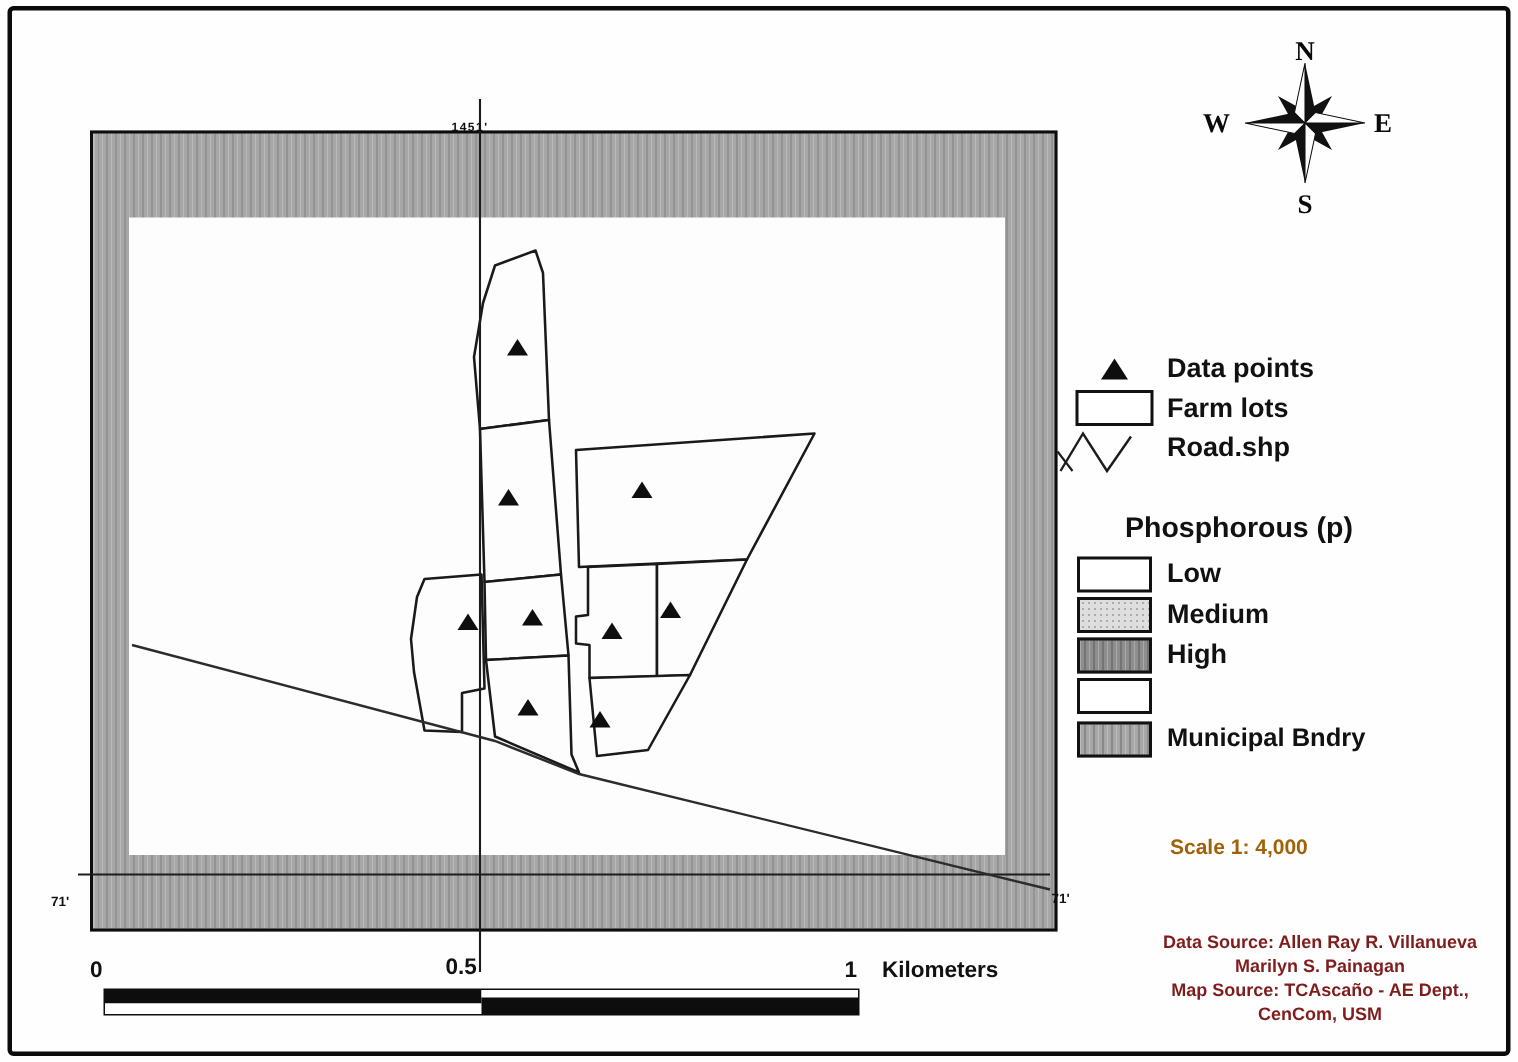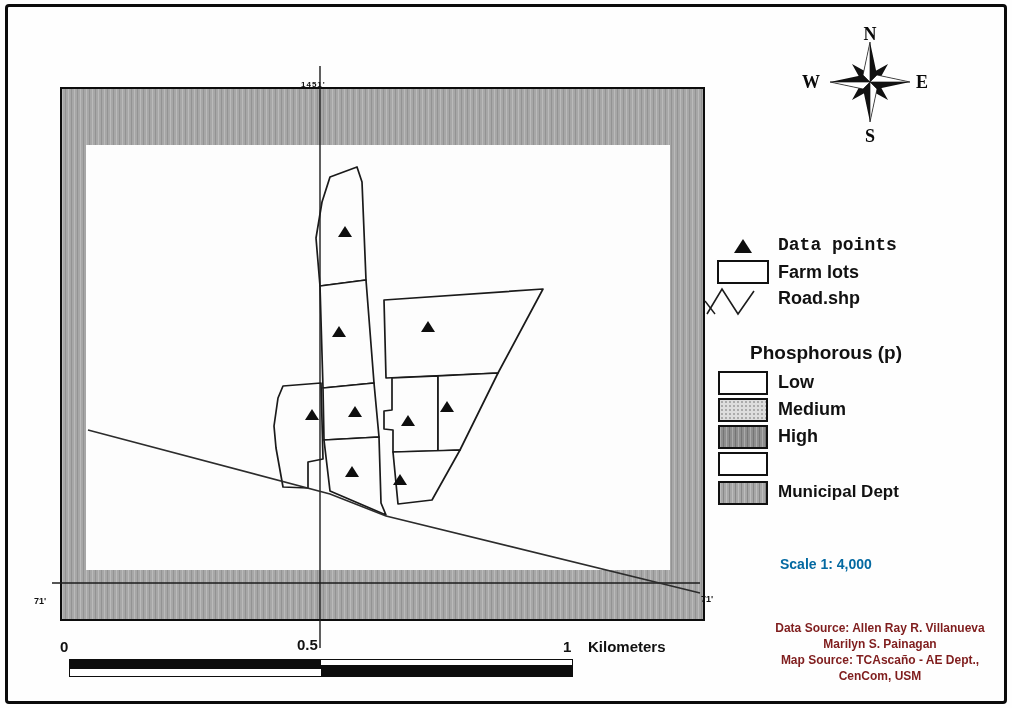--- a/index.html
+++ b/index.html
@@ -36,21 +36,21 @@
 
   
   .leg-label{position:absolute;left:778px;font-size:18px;font-weight:700;white-space:nowrap;}
   .farm-swatch{position:absolute;left:717px;top:260px;width:52px;height:24px;
         border:2px solid #111;background:#fff;box-sizing:border-box;}
   .phos-title{position:absolute;left:750px;top:342px;font-size:19px;font-weight:800;white-space:nowrap;}
   .phos-swatch{position:absolute;left:718px;width:50px;height:24px;border:2px solid #111;box-sizing:border-box;}
   .tex-dots{background-image:radial-gradient(rgba(110,110,110,.45) 1px, rgba(0,0,0,0) 1px);background-size:4px 4px;}
   .tex-streak{background-image:repeating-linear-gradient(90deg, rgba(255,255,255,.25) 0 1px, rgba(0,0,0,0) 1px 3px, rgba(0,0,0,.18) 3px 4px, rgba(0,0,0,0) 4px 6px);}
 
-  .scale-note{position:absolute;left:780px;top:556px;font-size:14px;font-weight:600;color:#0369a1;white-space:nowrap;}
+  .scale-note{position:absolute;left:780px;top:556px;font-size:14px;font-weight:600;color:#a16207;white-space:nowrap;}
   .credits{position:absolute;left:740px;top:620px;width:280px;text-align:center;
         font-size:12px;font-weight:700;line-height:16px;color:#7f1d1d;}
 
   
   .sb-label{position:absolute;font-size:15px;font-weight:700;}
   .scalebar{position:absolute;left:69px;top:659px;width:502px;height:16px;
         border:1.5px solid #0d0d0d;box-sizing:content-box;display:flex;}
   .sb-seg{width:50%;height:100%;display:flex;flex-direction:column;}
   .sb-b{background:#0d0d0d;}
   .sb-w{background:#fff;}
@@ -103,21 +103,21 @@
     </svg>
     <div class="cdir c-n">N</div>
     <div class="cdir c-s">S</div>
     <div class="cdir c-w">W</div>
     <div class="cdir c-e">E</div>
   </div>
 
   <svg style="position:absolute;left:733px;top:238px;" width="20" height="16">
     <path d="M10,1 L19,15 L1,15 Z" fill="#0e0e0e"></path>
   </svg>
-  <div class="leg-label" style="top:235px;font-family:Liberation Mono, monospace;">Data points</div>
+  <div class="leg-label" style="top:235px;">Data points</div>
 
   <div class="farm-swatch"></div>
   <div class="leg-label" style="top:262px;">Farm lots</div>
 
   <svg style="position:absolute;left:704px;top:284px;" width="66" height="34">
     <polyline points="3,30 18,5 34,30 50,7" fill="none" stroke="#1c1c1c" stroke-width="1.6"></polyline>
     <line x1="1" y1="17" x2="11" y2="30" stroke="#1c1c1c" stroke-width="1.4"></line>
   </svg>
   <div class="leg-label" style="top:288px;">Road.shp</div>
 
@@ -128,21 +128,21 @@
 
   <div class="phos-swatch tex-dots" style="top: 398px; background-color: rgb(222, 222, 222);"></div>
   <div class="leg-label" style="top:399px;">Medium</div>
 
   <div class="phos-swatch tex-streak" style="top: 425px; background-color: rgb(142, 142, 142);"></div>
   <div class="leg-label" style="top:426px;">High</div>
 
   <div class="phos-swatch" style="top: 452px; background-color: rgb(255, 255, 255);"></div>
 
   <div class="phos-swatch tex-streak" style="top: 481px; background-color: rgb(167, 167, 167);"></div>
-  <div class="leg-label" style="top:482px;font-size:17px;">Municipal Dept</div>
+  <div class="leg-label" style="top:482px;font-size:17px;">Municipal Bndry</div>
 
   <div class="scale-note">Scale 1: 4,000</div>
 
   <div class="credits">
     <div>Data Source: Allen Ray R. Villanueva</div>
     <div>Marilyn S. Painagan</div>
     <div>Map Source: TCAscaño - AE Dept.,</div>
     <div>CenCom, USM</div>
   </div>
 

